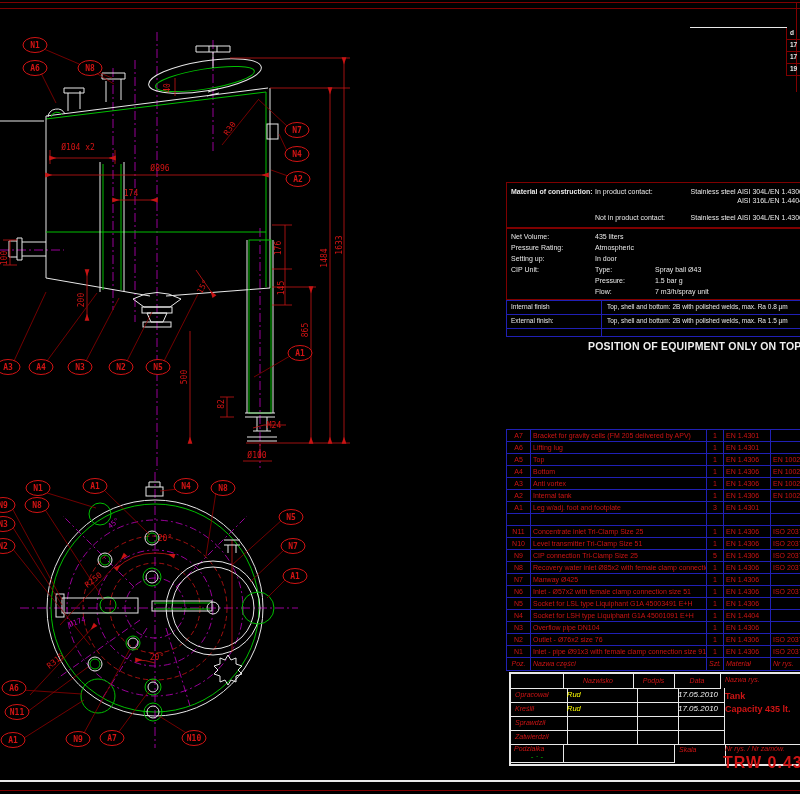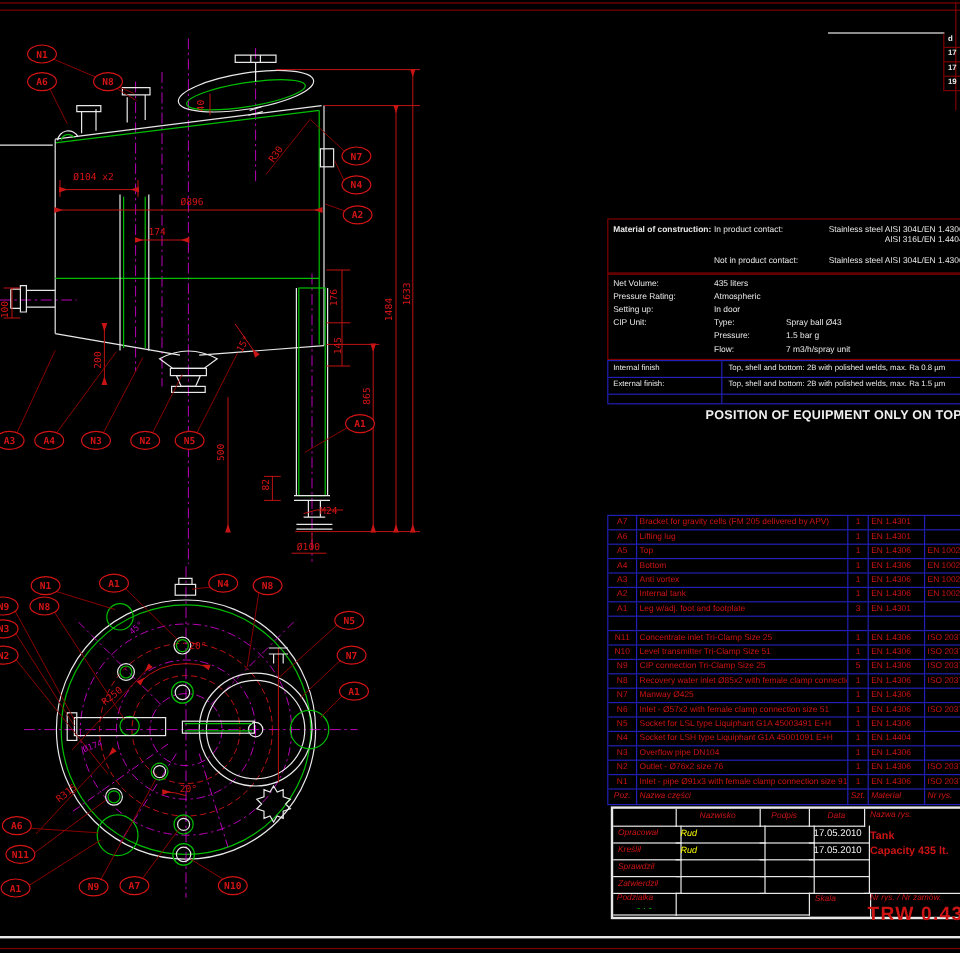--- a/index.html
+++ b/index.html
@@ -43,21 +43,21 @@
             white-space:nowrap;padding:0 2px;}
   .prow .pc0,.prow .pc2{text-align:center;padding:0;}
   .prow.pfoot{font-style:italic;}
   .prow.pfoot>div{border-bottom:none;}
   
   .tblock{position:absolute;left:509px;top:672px;width:340px;height:90px;border:2px solid #e8e8e8;}
   .tcell{position:absolute;border-right:1px solid #e8e8e8;border-bottom:1px solid #e8e8e8;
          overflow:hidden;white-space:nowrap;}
   .tred{color:#cd1414;font-style:italic;font-size:7px;}
   .tyellow{color:#ffff00;font-size:7.5px;font-style:italic;}
-  .twhite{color:#f0f0f0;font-size:8px;}
+  .twhite{color:#f0f0f0;font-size:8px;font-style:italic;}
   .tname{color:#cd1414;font-weight:bold;font-size:9px;}
   .tnum{color:#cd1414;font-weight:bold;font-size:16px;letter-spacing:1px;}
   .tgreen{color:#00bf00;font-size:8px;}
   
   .rev{position:absolute;left:786px;top:28px;width:30px;border-left:1px solid #7f0000;}
   .revrow{height:11px;border-bottom:1px solid #7f0000;color:#e8e8e8;font-size:6.5px;
           line-height:10px;padding-left:3px;font-weight:bold;}
 </style>
 </head>
 <body>

